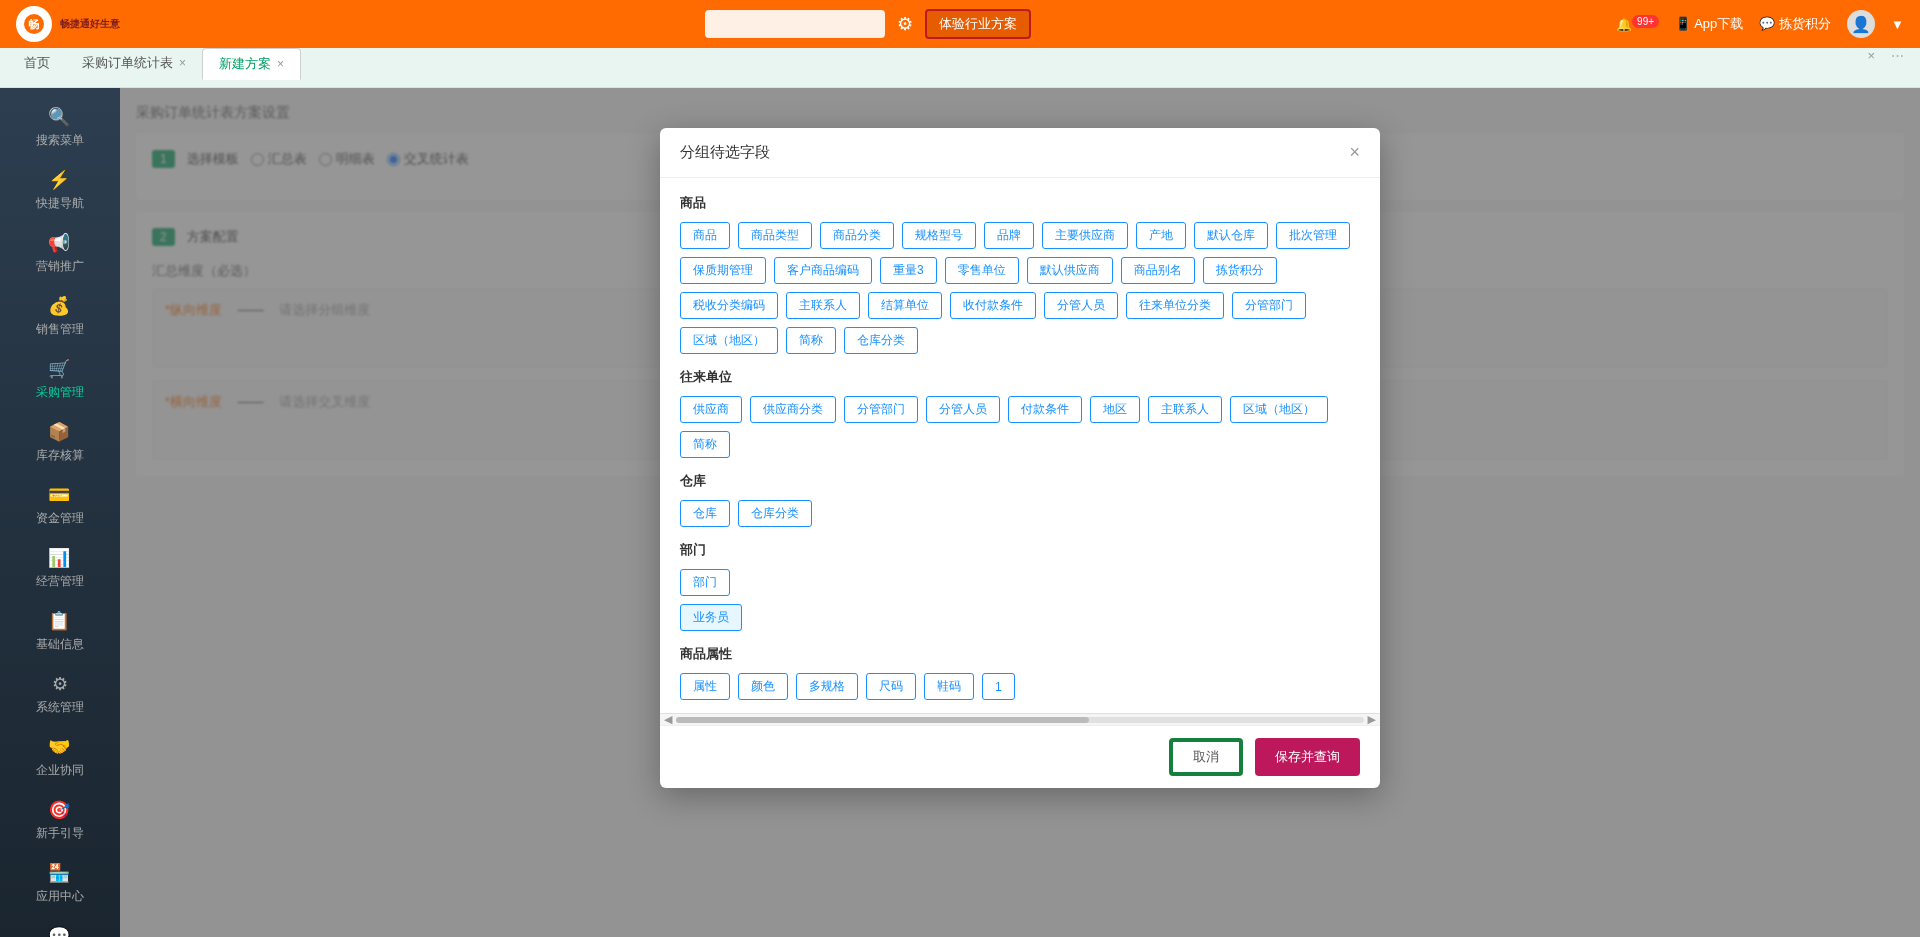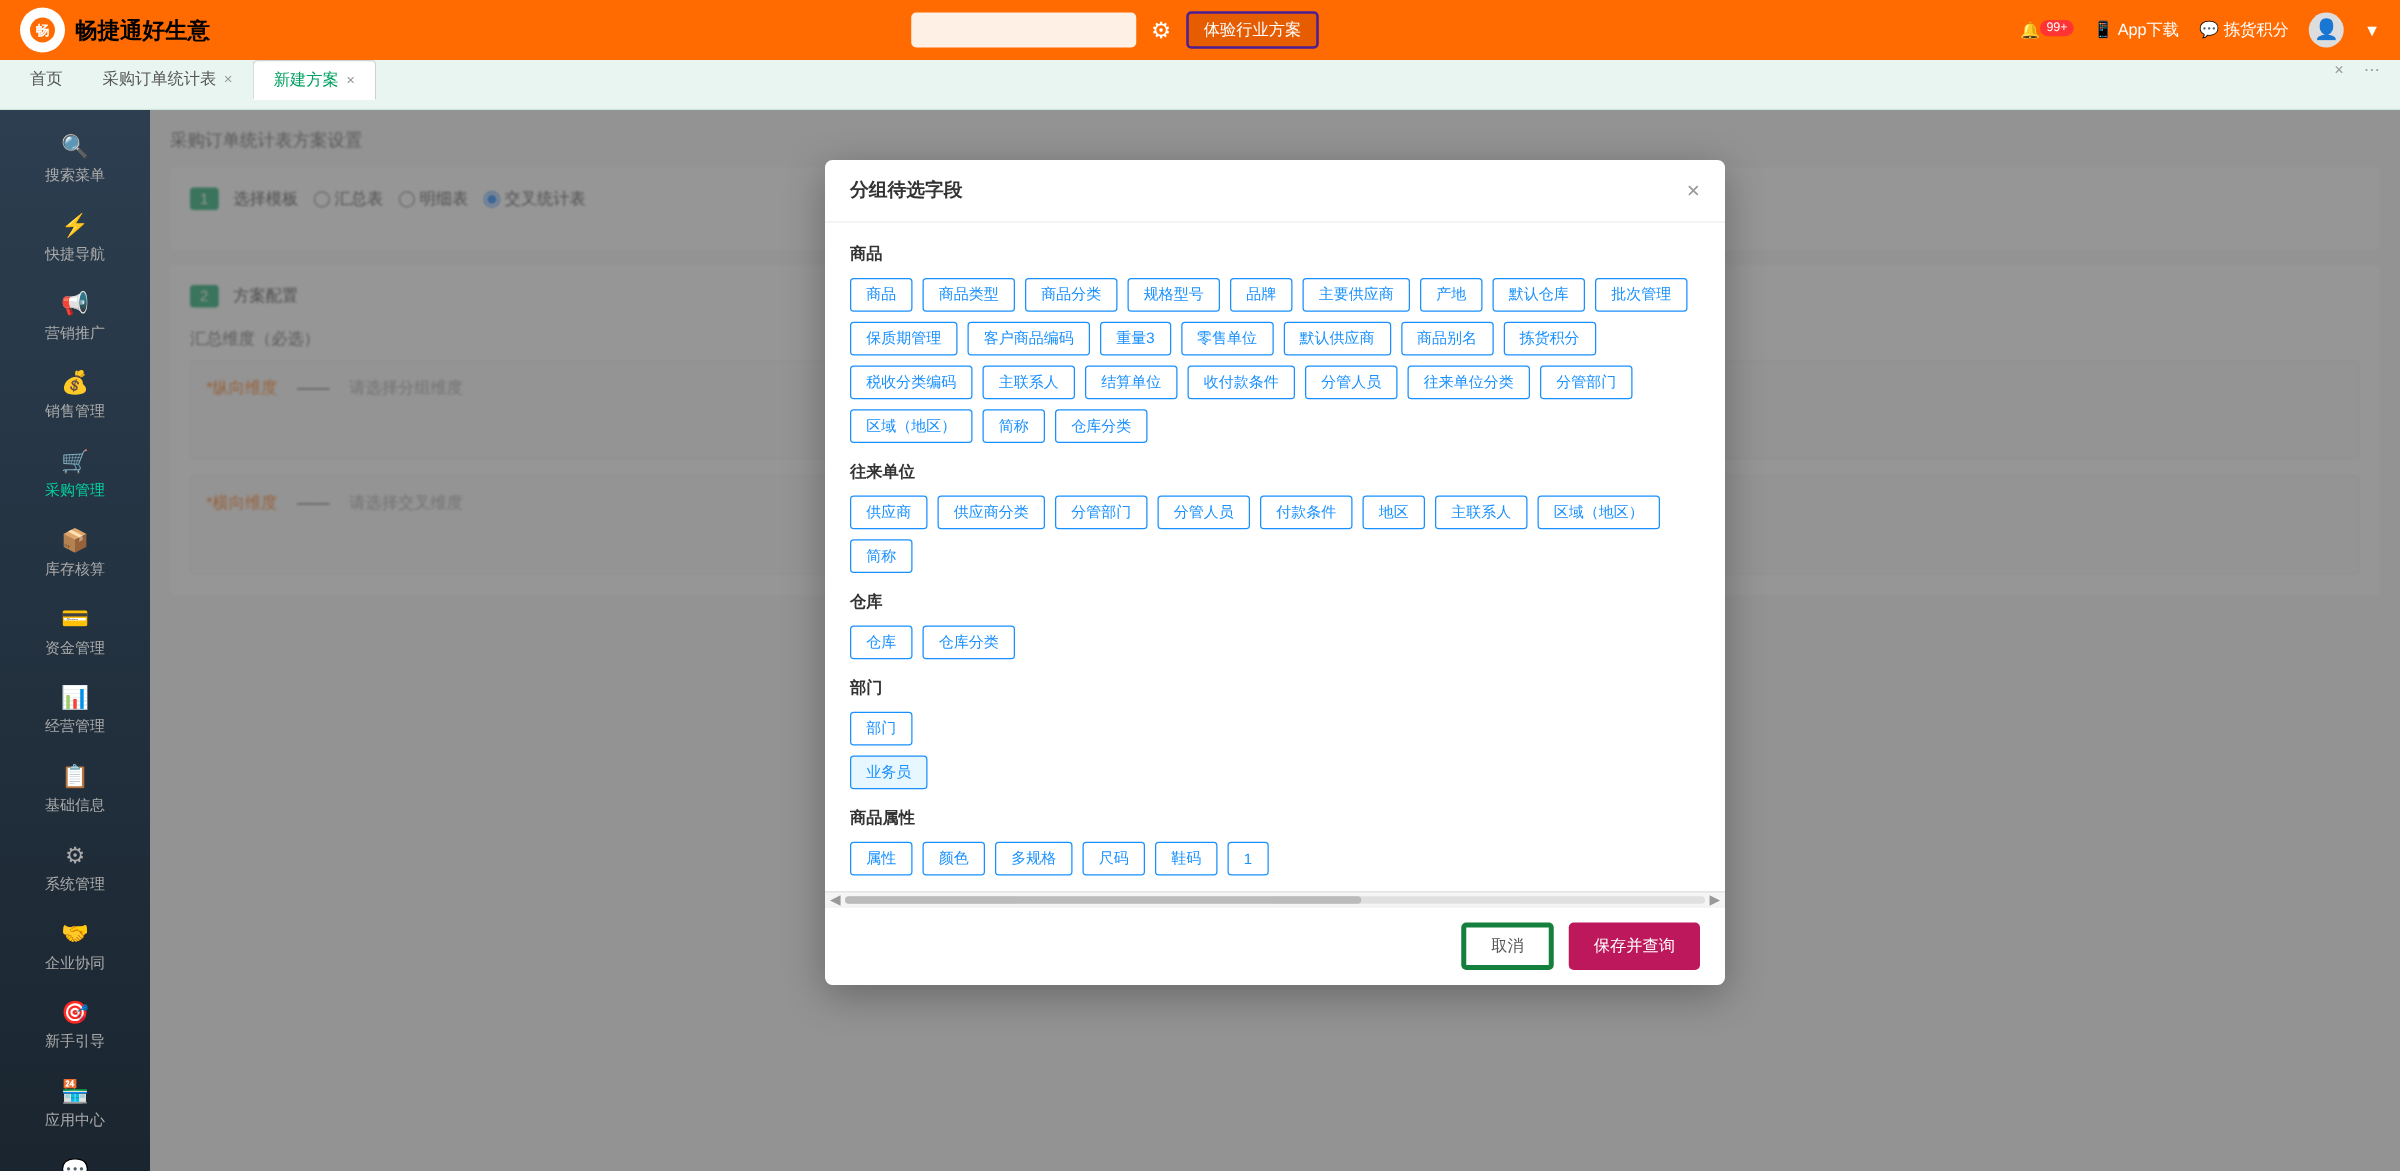--- a/index.html
+++ b/index.html
@@ -22,22 +22,22 @@
     .logo-icon {
       width: 36px;
       height: 36px;
       background: white;
       border-radius: 50%;
       display: flex;
       align-items: center;
       justify-content: center;
     }
     .logo-text {
-      color: #000000;
-      font-size: 18px;
+      color: #7f1d1d;
+      font-size: 10px;
       font-weight: bold;
     }
     .header-middle {
       display: flex;
       align-items: center;
       gap: 12px;
     }
     .search-bar {
       width: 180px;
       height: 28px;
@@ -49,21 +49,21 @@
     }
     .gear-btn {
       background: none;
       border: none;
       color: white;
       font-size: 18px;
       cursor: pointer;
     }
     .experience-btn {
       background: #e65c00;
-      border: 2px solid #4c1d95;
+      border: 2px solid #b91c1c;
       color: white;
       padding: 4px 12px;
       border-radius: 4px;
       cursor: pointer;
       font-size: 13px;
     }
     .header-right {
       display: flex;
       align-items: center;
       gap: 16px;
@@ -201,21 +201,21 @@
     .modal-header {
       display: flex;
       align-items: center;
       justify-content: space-between;
       padding: 14px 20px;
       border-bottom: 1px solid #eee;
       flex-shrink: 0;
     }
     .modal-title {
       font-size: 15px;
-      font-weight: bold;
+      font-weight: normal;
       color: #333;
     }
     .modal-close {
       background: none;
       border: none;
       font-size: 18px;
       color: #999;
       cursor: pointer;
     }
     .modal-body {

